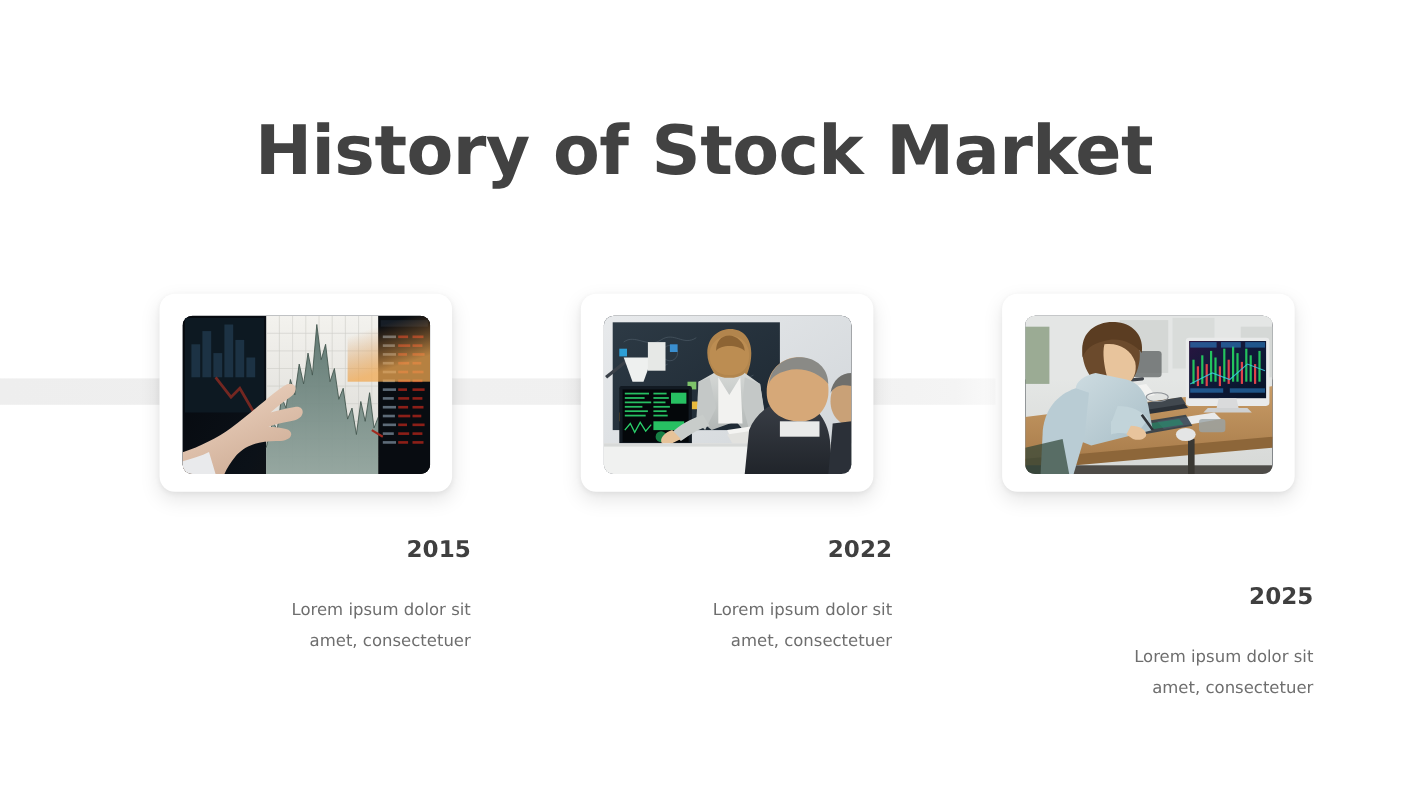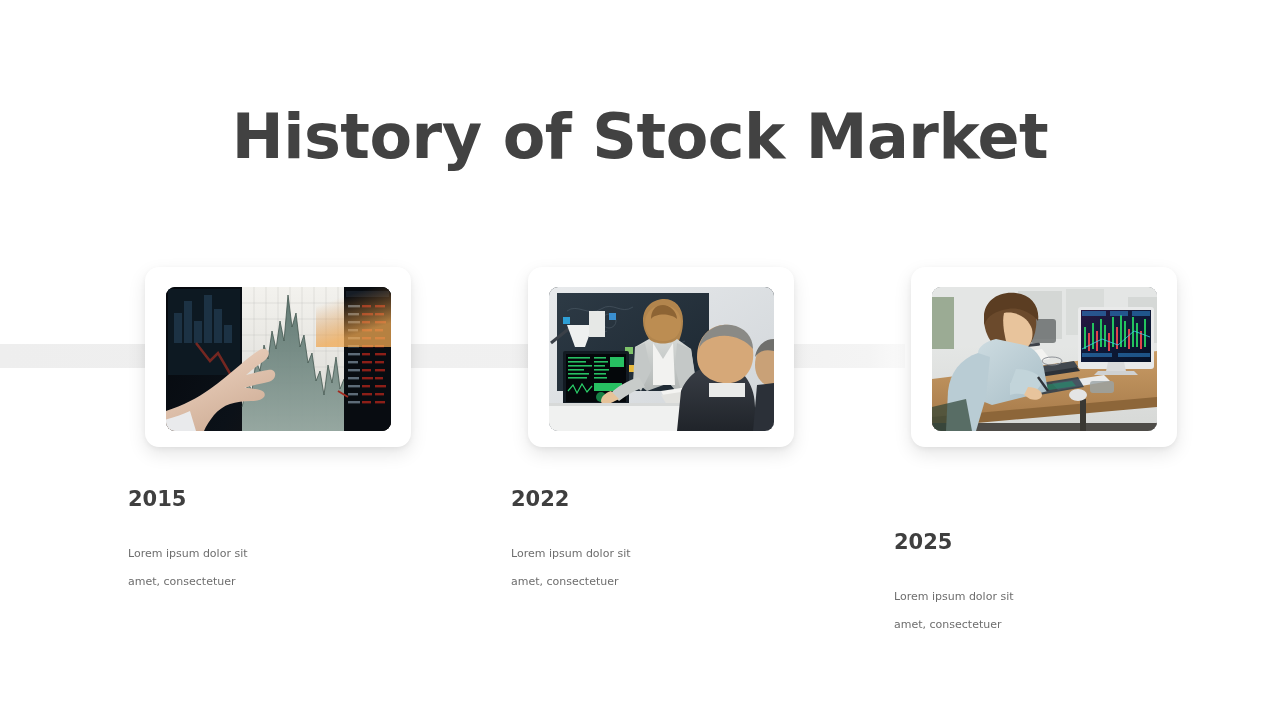--- a/index.html
+++ b/index.html
@@ -90,38 +90,38 @@
     position: absolute;
     left: 0;
     top: 484px;
     width: 1280px;
     height: 130px;
   }
   .caption {
     position: absolute;
     top: 0;
     width: 300px;
-    text-align: left;
+    text-align: right;
   }
   .caption.pos-0 { left: 128px; }
   .caption.pos-1 { left: 511px; }
   .caption.pos-2 { left: 894px; margin-top: 43px; }
 
   .caption-year {
     font-family: "DejaVu Sans", sans-serif;
     font-size: 21px;
     font-weight: bold;
     color: #3f3f3f;
     line-height: 30px;
     letter-spacing: 0px;
   }
   .caption-body {
     margin-top: 26px;
     font-family: "DejaVu Sans", sans-serif;
-    font-size: 11px;
+    font-size: 15px;
     font-weight: normal;
     color: #6e6e6e;
     line-height: 28px;
     white-space: pre-line;
   }
 </style>
 </head>
 <body>
 
 <div id="slide">

